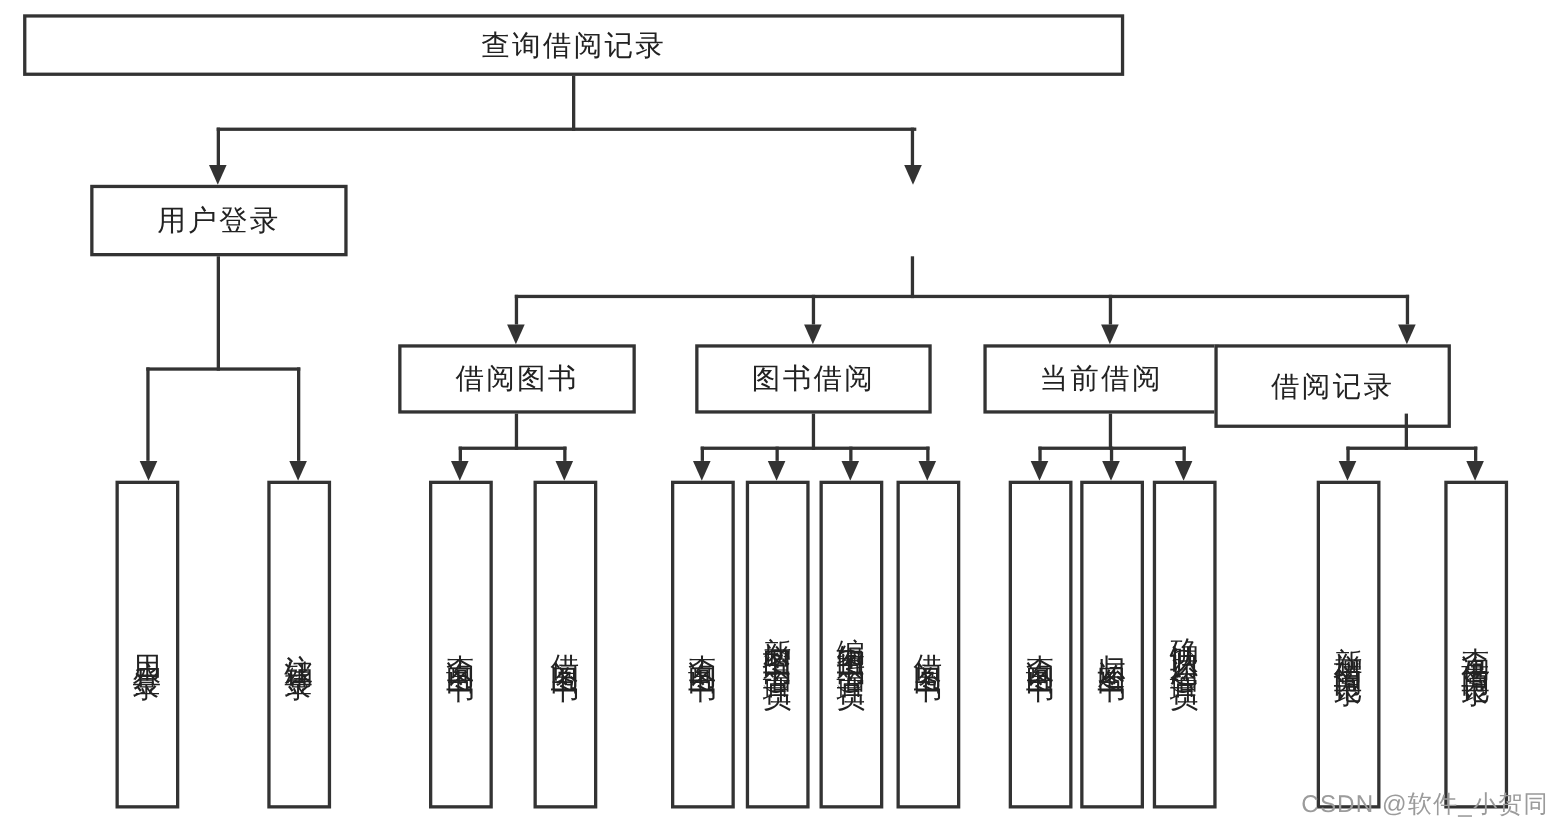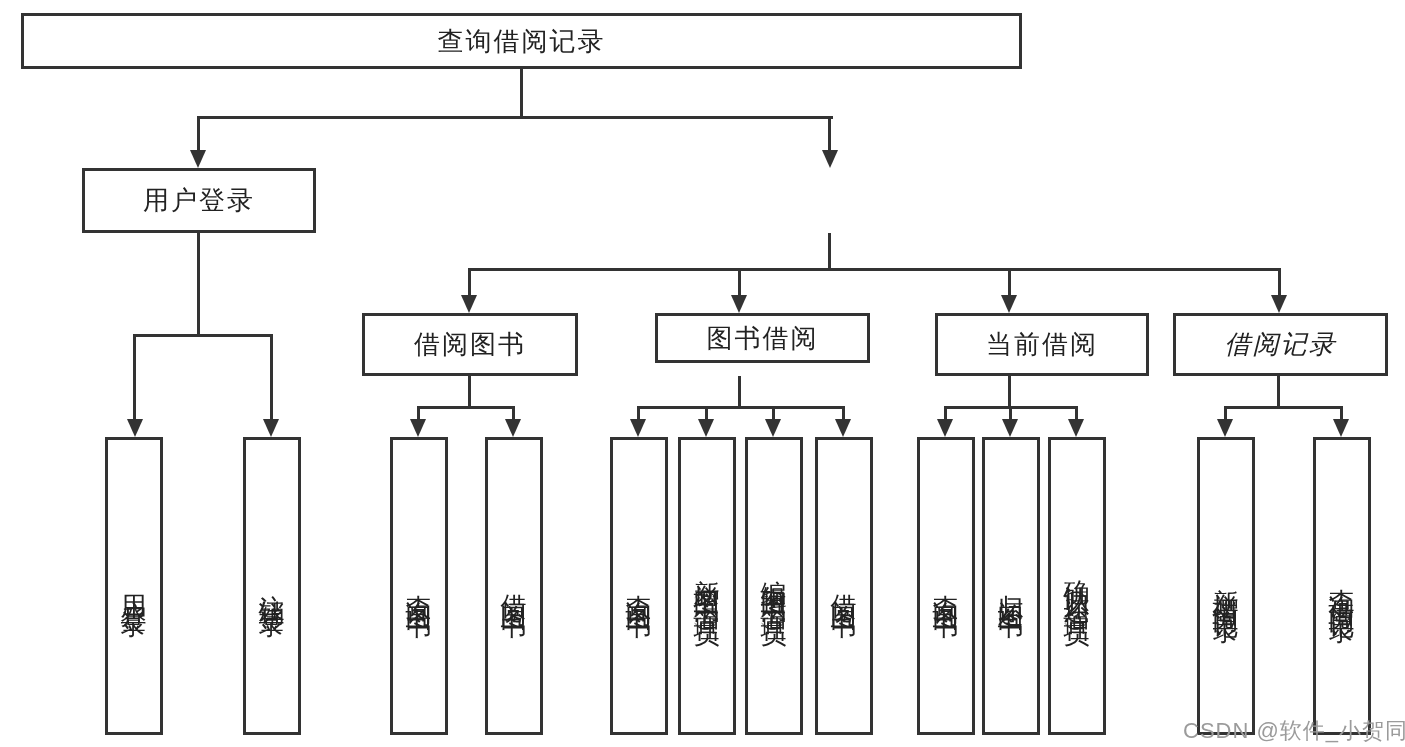--- a/index.html
+++ b/index.html
@@ -66,27 +66,27 @@
   <div class="line" style="left:738px;top:268px;width:3px;height:27px;"></div>
   <div class="arrow" style="left:731px;top:295px;"></div>
   <div class="line" style="left:1008px;top:268px;width:3px;height:27px;"></div>
   <div class="arrow" style="left:1001px;top:295px;"></div>
   <div class="line" style="left:1278px;top:268px;width:3px;height:27px;"></div>
   <div class="arrow" style="left:1271px;top:295px;"></div>
 
   <div class="hbox" style="left:362px;top:313px;width:216px;height:63px;">
     <span>借阅图书</span>
   </div>
-  <div class="hbox" style="left:655px;top:313px;width:215px;height:50px;">
+  <div class="hbox" style="left:632px;top:313px;width:215px;height:63px;">
     <span>图书借阅</span>
   </div>
-  <div class="hbox" style="left:935px;top:313px;width:214px;height:63px;">
+  <div class="hbox" style="left:894px;top:313px;width:214px;height:63px;">
     <span>当前借阅</span>
   </div>
-  <div class="hbox" style="left:1173px;top:313px;width:215px;height:63px;font-style:italic;">
+  <div class="hbox" style="left:1104px;top:313px;width:215px;height:76px;">
     <span>借阅记录</span>
   </div>
 
   <div class="line" style="left:468px;top:376px;width:3px;height:33px;"></div>
   <div class="line" style="left:417px;top:406px;width:98px;height:3px;"></div>
   <div class="line" style="left:417px;top:406px;width:3px;height:13px;"></div>
   <div class="arrow" style="left:410px;top:419px;"></div>
   <div class="line" style="left:512px;top:406px;width:3px;height:13px;"></div>
   <div class="arrow" style="left:505px;top:419px;"></div>
 

